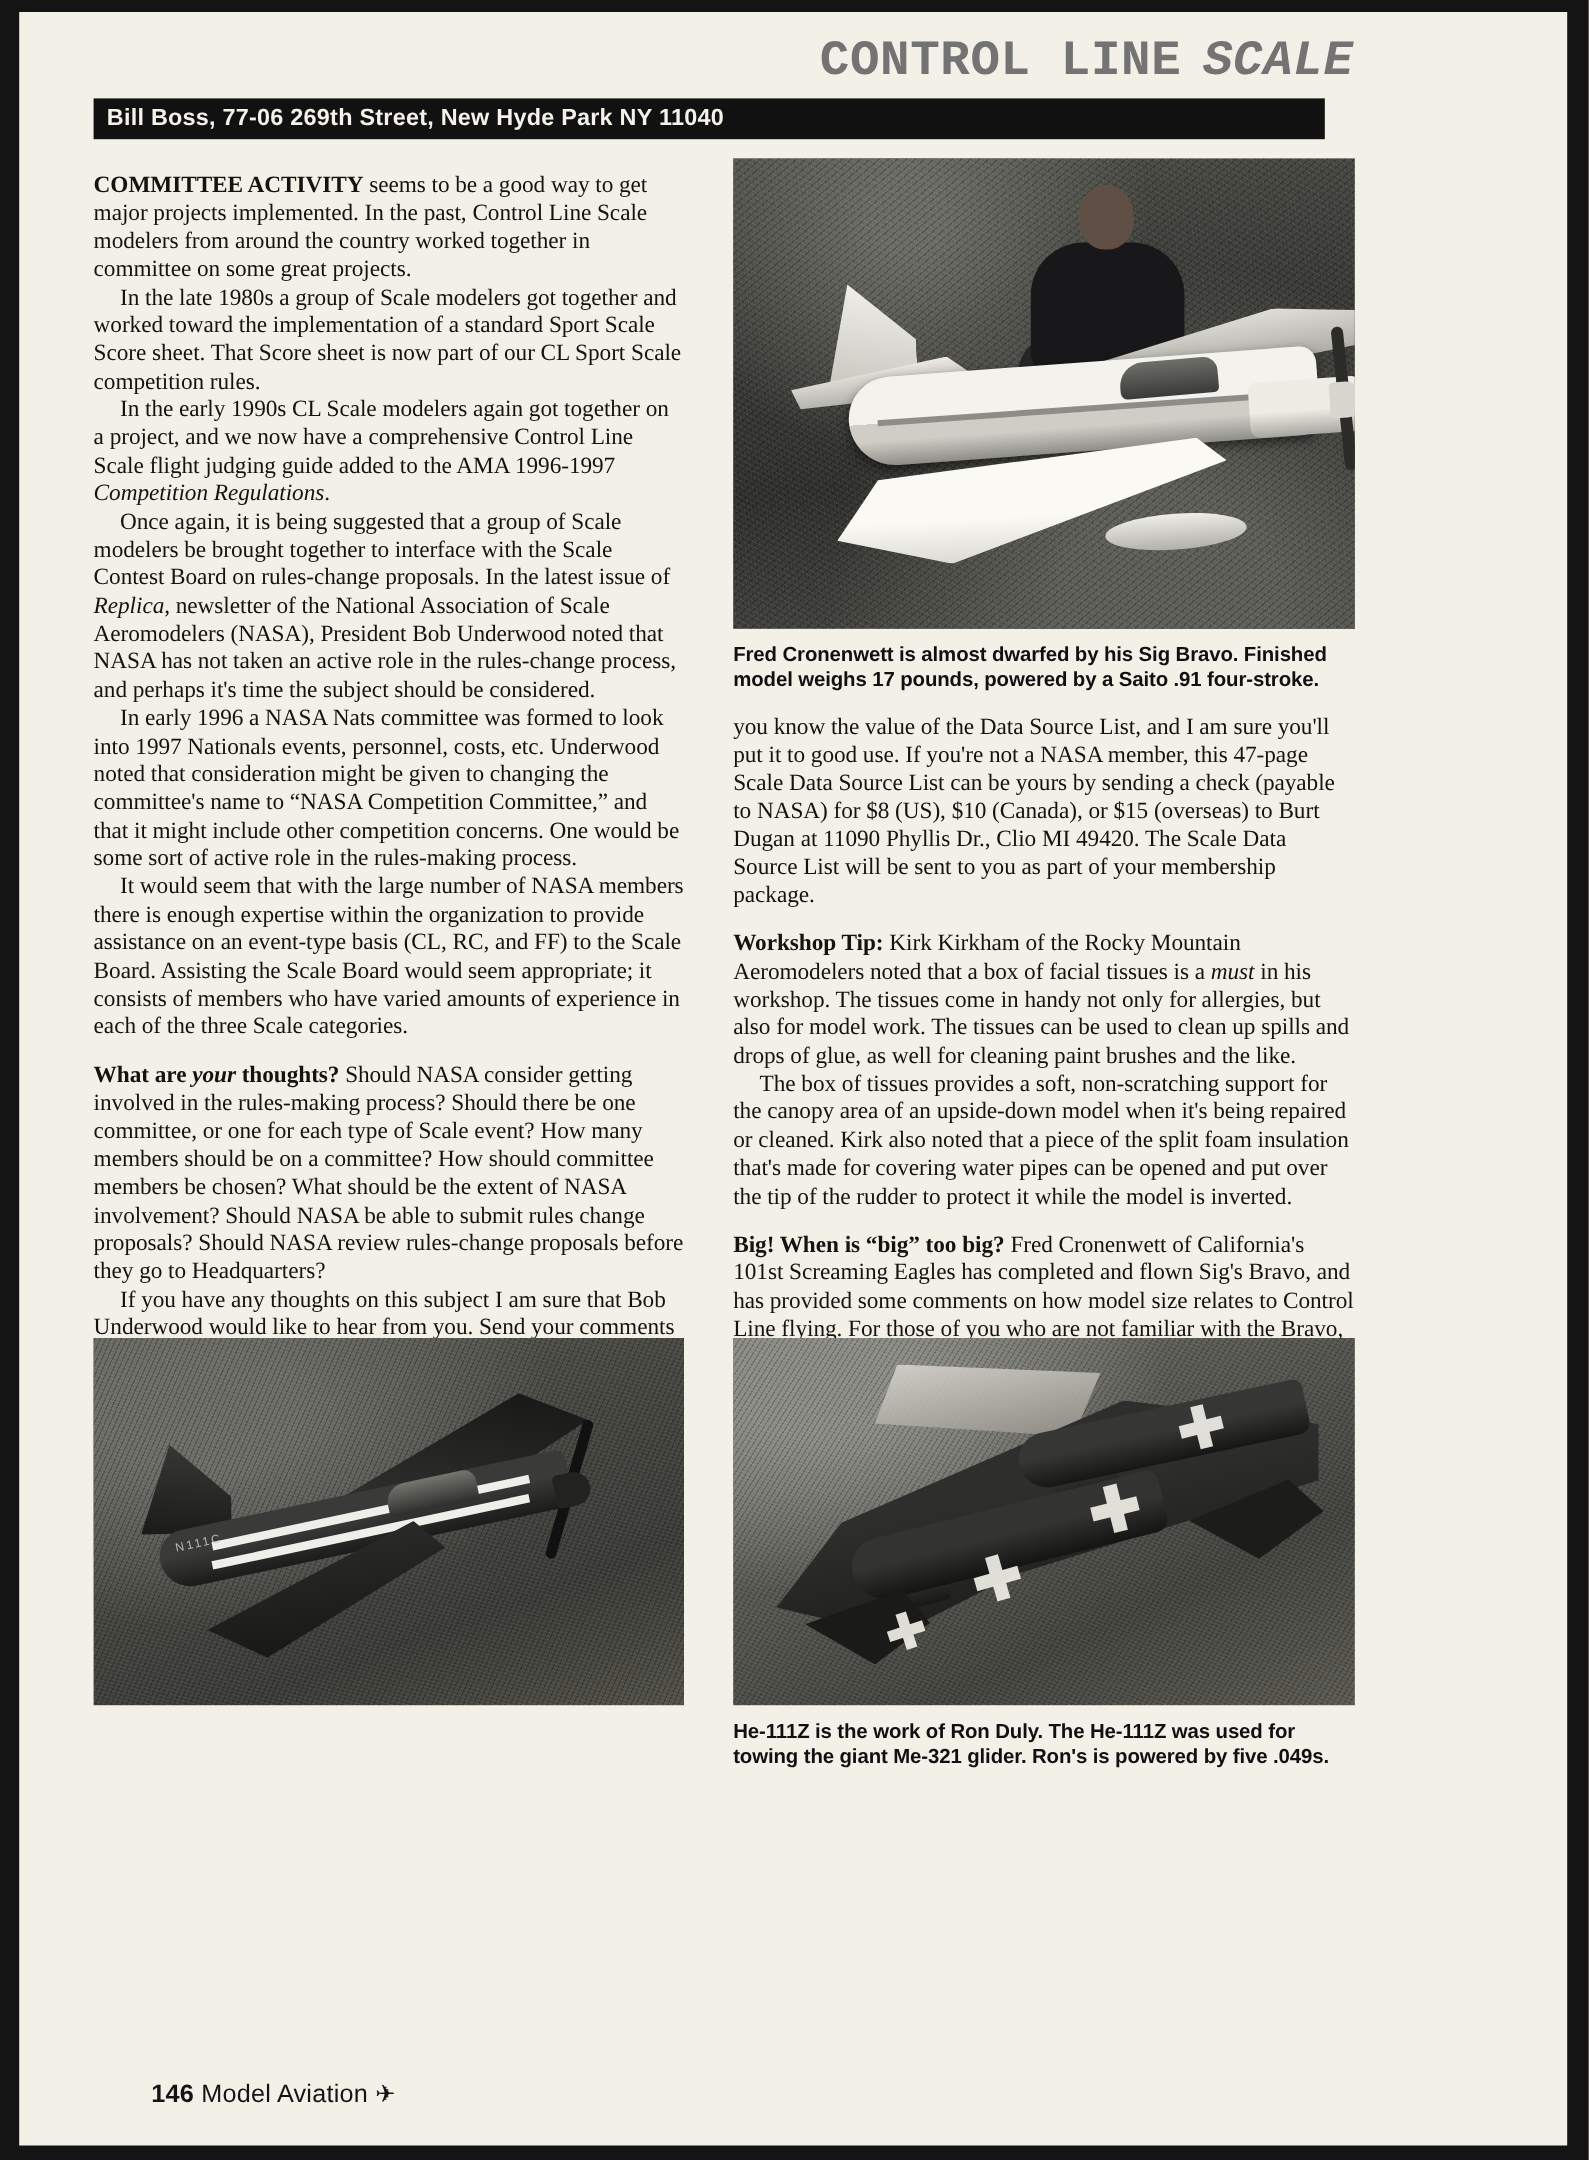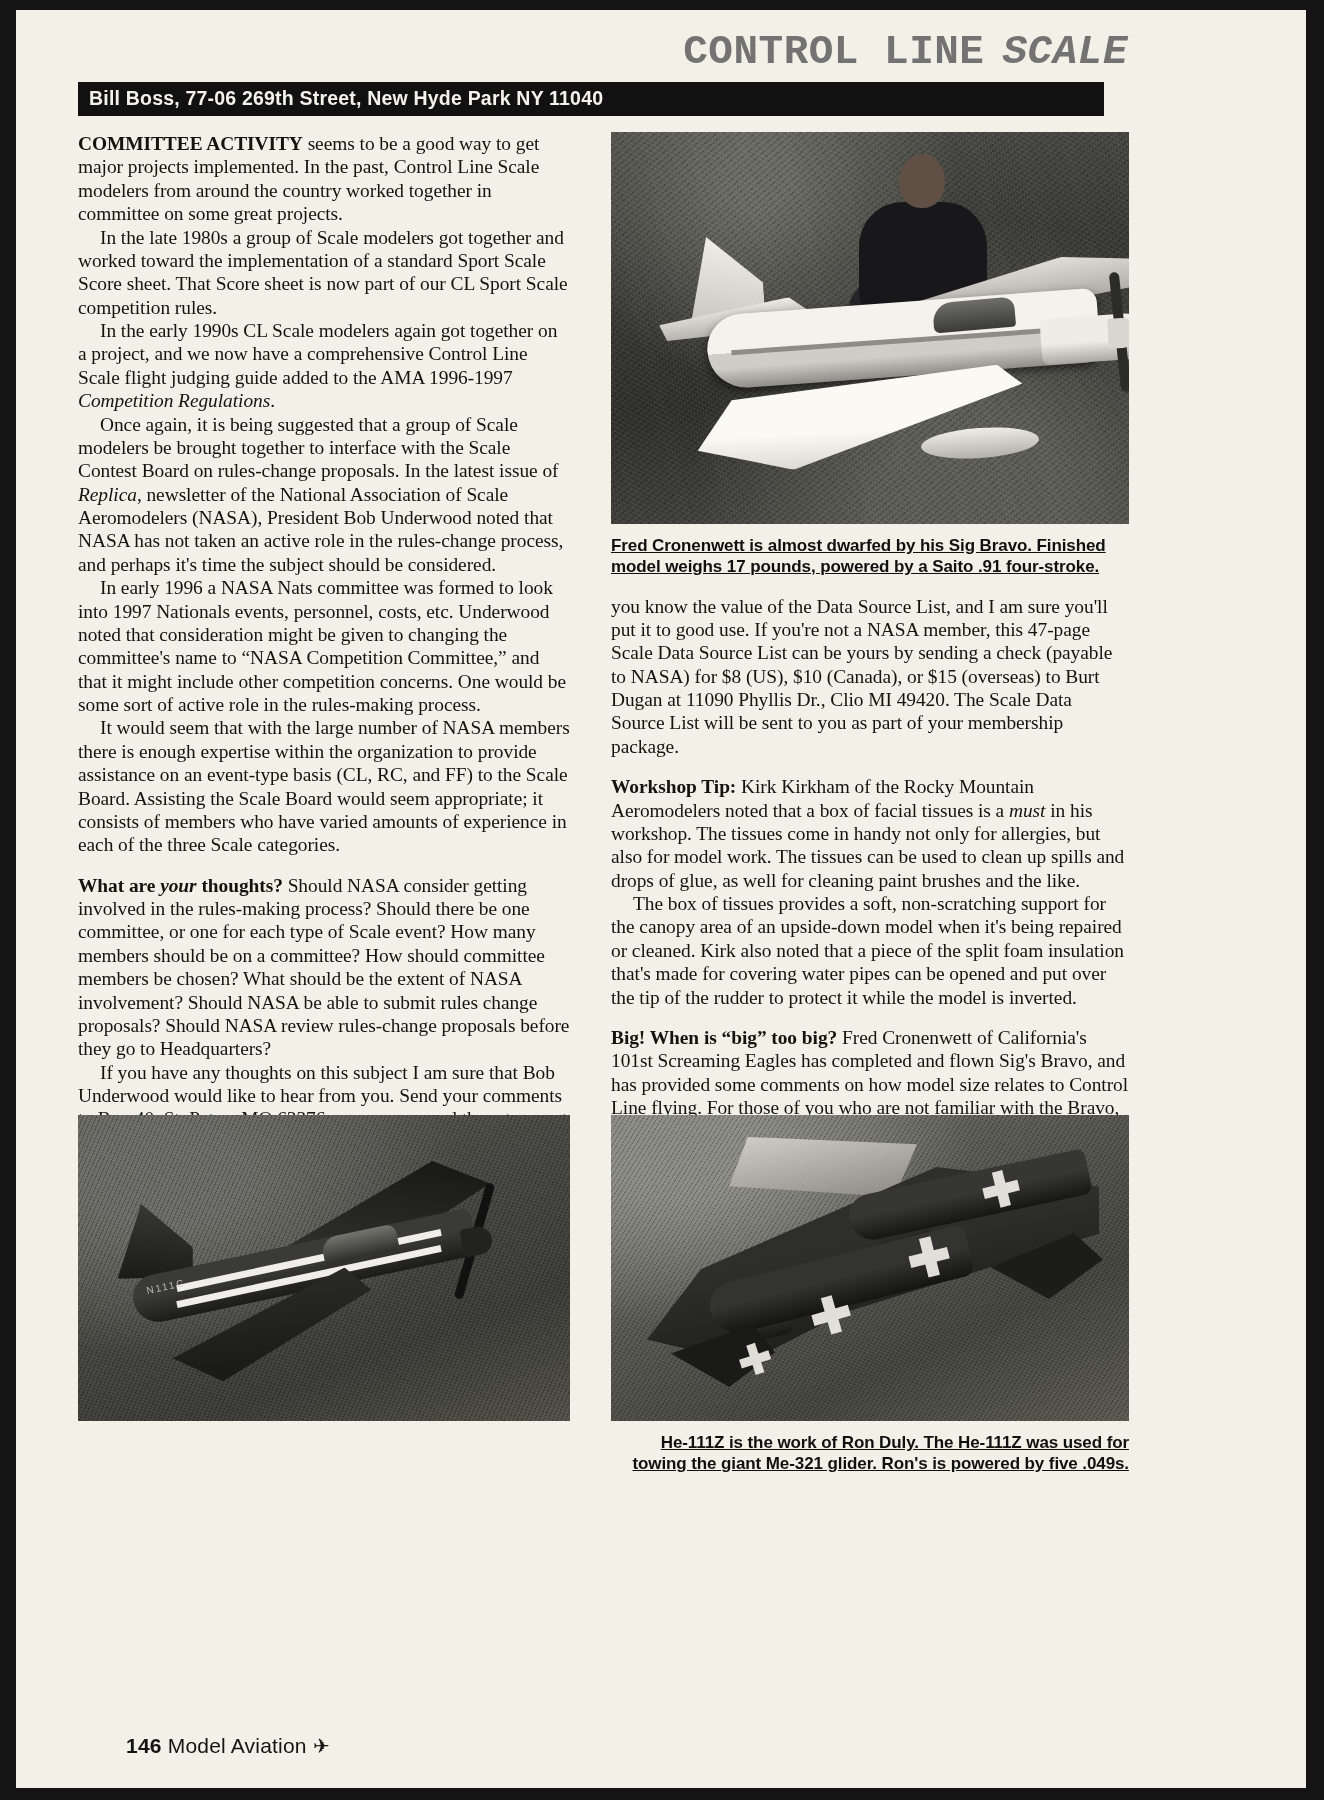--- a/index.html
+++ b/index.html
@@ -74,21 +74,21 @@
   }
 
   
   .cols {
     position: relative;
     margin-top: 16px;
   }
   .col-left {
     position: absolute;
     left: 0;
-    top: 0;
+    top: 11px;
     width: 492px;
     font-family: Liberation Serif, serif;
   }
   .col-right {
     position: absolute;
     left: 533px;
     top: 0;
     width: 518px;
   }
   p.body {
@@ -113,21 +113,20 @@
     overflow: hidden;
   }
   .caption {
     font-family: "Liberation Sans", "DejaVu Sans", sans-serif;
     font-weight: bold;
     font-size: 17px;
     line-height: 1.25;
     color: #101010;
     margin-top: 11px;
     letter-spacing: -0.1px;
-    text-decoration: underline;
   }
 
   
   #photo-bravo {
     width: 518px;
     height: 392px;
     background:
       radial-gradient(circle at 28% 12%, #6a6a64 0 6%, rgba(0,0,0,0) 40%),
       radial-gradient(ellipse at 70% 95%, #5c5c56 0 18%, rgba(0,0,0,0) 55%),
       linear-gradient(175deg, #4b4b46 0%, #3a3a36 30%, #2e2e2b 65%, #44443f 100%);
@@ -471,21 +470,21 @@
             <div class="p51-stripe1"></div>
             <div class="p51-stripe2"></div>
             <div class="p51-canopy"></div>
             <div class="p51-prop"></div>
             <div class="p51-spin"></div>
             <div class="p51-wing-l"></div>
             <div class="p51-reg">N111C</div>
           </div>
         </div>
 
-        <div style="position:absolute; left:533px; top:0; width:518px;text-align:right;">
+        <div style="position:absolute; left:533px; top:0; width:518px;">
           <div class="photo" id="photo-he111">
             <div class="ground"></div>
             <div class="bench"></div>
             <div class="he-wing"></div>
             <div class="eng e1"></div>
             <div class="eng e2"></div>
             <div class="eng e3"></div>
             <div class="eng e4"></div>
             <div class="he-fuse-a"></div>
             <div class="he-fuse-b"></div>

